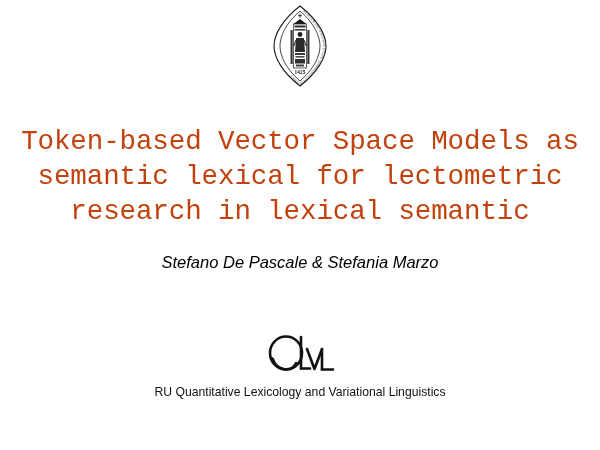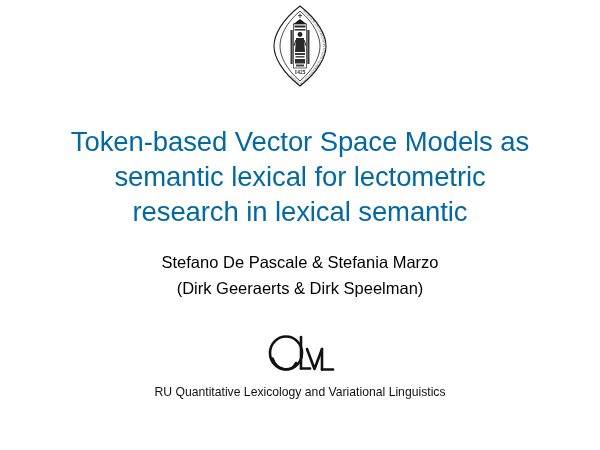--- a/index.html
+++ b/index.html
@@ -42,32 +42,34 @@
   .title-block {
     position: absolute;
     top: 124px;
     left: 0;
     width: 600px;
     text-align: center;
   }
   .title-line {
     font-size: 27.5px;
     line-height: 35px;
-    color: #0369a1;
+    color: #c2410c;
     letter-spacing: -0.1px;
     white-space: nowrap;
+    font-family: Liberation Mono, monospace;
   }
 
   
   .authors-block {
     position: absolute;
     top: 249px;
     left: 0;
     width: 600px;
     text-align: center;
+    font-style: italic;
   }
   .author-line {
     font-size: 16.5px;
     line-height: 26px;
     color: #000000;
     white-space: nowrap;
   }
 
   
   .qlvl-wrap {
@@ -145,21 +147,20 @@
   </div>
 
   <div class="title-block">
     <div class="title-line">Token-based Vector Space Models as</div>
     <div class="title-line">semantic lexical for lectometric</div>
     <div class="title-line">research in lexical semantic</div>
   </div>
 
   <div class="authors-block">
     <div class="author-line">Stefano De Pascale &amp; Stefania Marzo</div>
-    <div class="author-line">(Dirk Geeraerts &amp; Dirk Speelman)</div>
   </div>
 
   <div class="qlvl-wrap">
     <svg class="qlvl" viewBox="0 0 76 46" aria-hidden="true">
       <g fill="none" stroke="#111111" stroke-width="2.6" stroke-linecap="round" stroke-linejoin="round">
 
         <ellipse cx="24" cy="21" rx="16" ry="16.5"></ellipse>
 
         <path d="M10.5,26.5 C15,40 30,40 34,31"></path>
 

